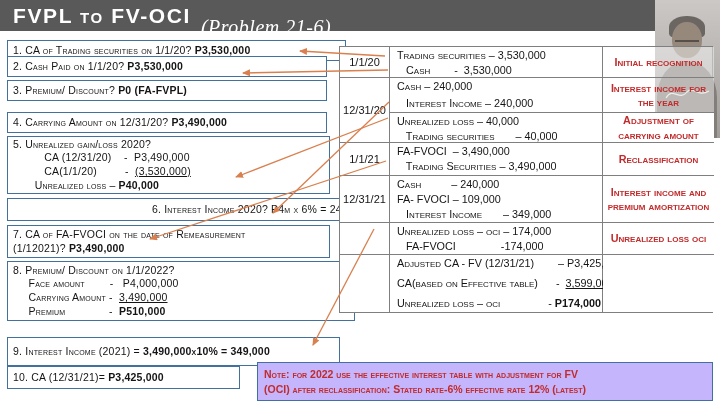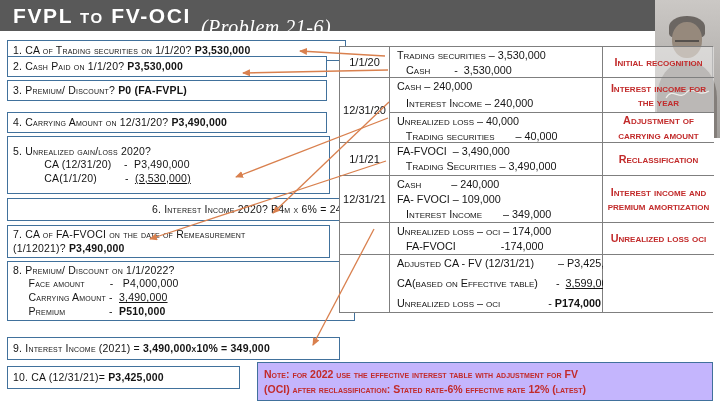--- a/index.html
+++ b/index.html
@@ -97,35 +97,36 @@
     <div class="left-box" style="top: 80px; height: 21px; width: 320px;">
       <div class="line"><span>3. Premium/ Discount? </span><span class="b">P0 (FA-FVPL)</span></div>
     </div>
     <div class="left-box" style="top: 112px; height: 21px; width: 320px;">
       <div class="line"><span>4. Carrying Amount on 12/31/20? </span><span class="b">P3,490,000</span></div>
     </div>
     <div class="left-box" style="top: 136px; height: 58px; width: 323px;">
       <div class="line"><span>5. Unrealized gain/loss 2020?</span></div>
       <div class="line"><span>          CA (12/31/20)    -  P3,490,000</span></div>
       <div class="line"><span>          CA(1/1/20)         -  </span><span class="u">(3,530,000)</span></div>
+      <div class="line"><span>       Unrealized loss – </span><span class="b">P40,000</span></div>
     </div>
     <div class="left-box" style="top: 198px; height: 23px; width: 368px; text-align: right;">
       <div class="line"><span>6. Interest Income 2020? P4m x 6% = 240,000</span></div>
     </div>
     <div class="left-box" style="top: 225px; height: 33px; width: 323px;">
       <div class="line"><span>7. CA of FA-FVOCI on the date of Remeasurement</span></div>
       <div class="line"><span>(1/12021)? </span><span class="b">P3,490,000</span></div>
     </div>
     <div class="left-box" style="top: 261px; height: 60px; width: 348px;">
       <div class="line"><span>8. Premium/ Discount on 1/1/2022?</span></div>
       <div class="line"><span>     Face amount        -   P4,000,000</span></div>
       <div class="line"><span>     Carrying Amount -  </span><span class="u">3,490,000</span></div>
       <div class="line"><span>     Premium              -  </span><span class="b">P510,000</span></div>
     </div>
-    <div class="left-box" style="top: 337px; height: 23px; width: 333px;">
+    <div class="left-box" style="top: 337px; height: 29px; width: 333px;">
       <div class="line"><span>9. Interest Income (2021) = </span><span class="b">3,490,000x10% = 349,000</span></div>
     </div>
     <div class="left-box" style="top: 366px; height: 23px; width: 233px;">
       <div class="line"><span>10. CA (12/31/21)= </span><span class="b">P3,425,000</span></div>
     </div>
   </div>
 
 <div id="jtable" class="jtable">
     <div class="cell date-cell" style="grid-area: 1 / 1 / span 1;">1/<wbr>1/<wbr>20</div>
     <div class="cell journal-cell" style="grid-area: 1 / 2;">

